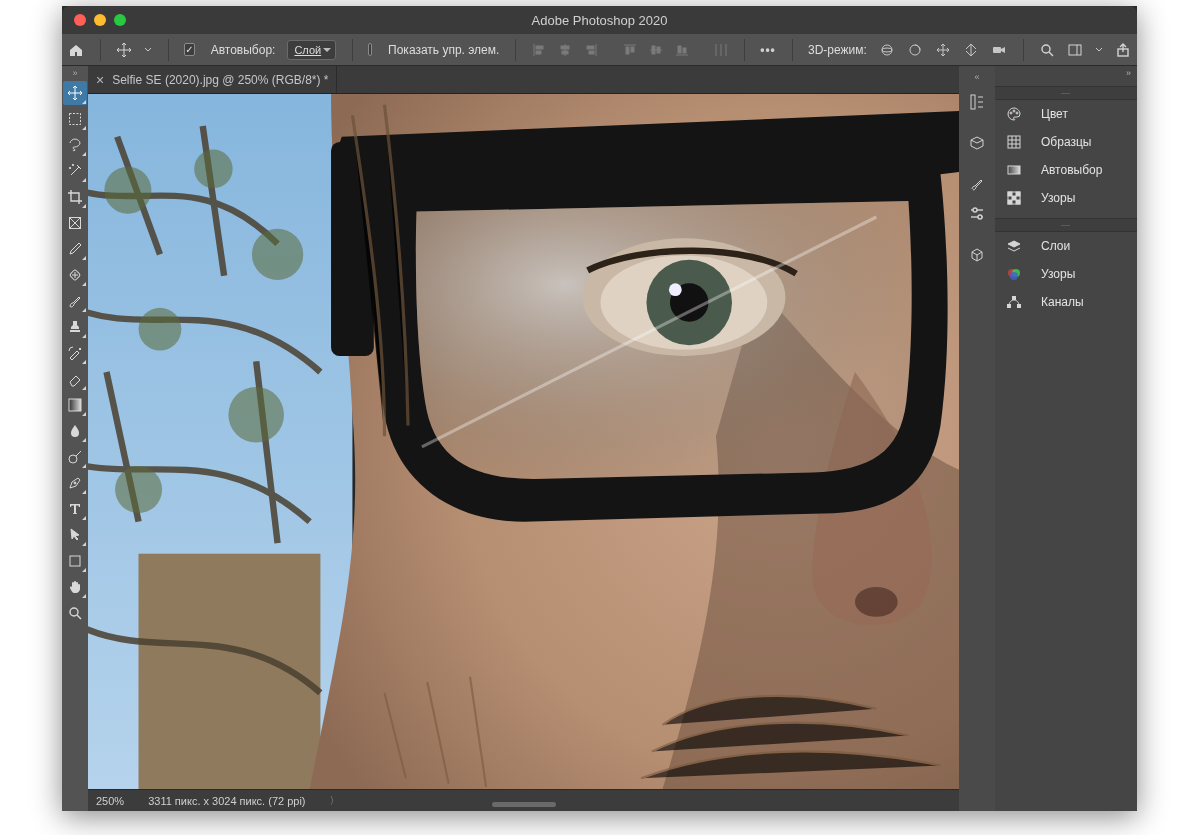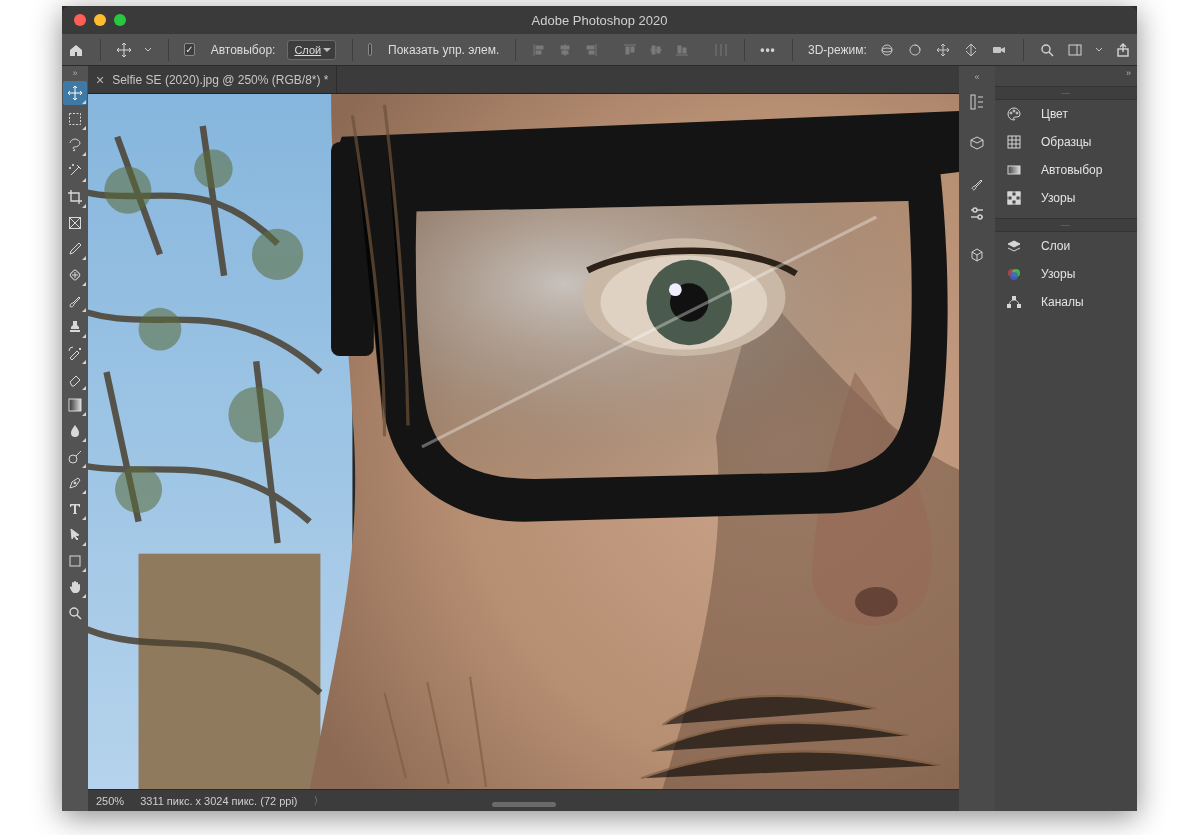--- a/index.html
+++ b/index.html
@@ -35,21 +35,21 @@
 .tab{height:27px;display:flex;align-items:center;padding:0 8px;gap:6px;color:#c6c6c6;font-size:12px;border-right:1px solid #2b2b2b;position:relative;}
 .tab.inactive::before{content:"×";font-size:14px;margin-right:2px;color:#b9b9b9;}
 .tab.active{background:#262626;color:#e6e6e6;}
 .tab.active::after{content:"";position:absolute;left:0;right:0;bottom:-1px;height:1px;background:#262626;}
 .tab.active::before{content:"×";font-size:14px;margin-right:2px;color:#e0e0e0;}
 
 .canvas{flex:1;background:#262626;display:flex;align-items:stretch;justify-content:stretch;overflow:hidden;position:relative;}
 .photo{width:100%;height:100%;}
 
 
-.statusbar{height:22px;background:#3c3c3c;display:flex;align-items:center;padding:0 8px;gap:16px;color:#cfcfcf;font-size:11px;border-top:1px solid #2a2a2a;position:relative;}
+.statusbar{height:22px;background:#3c3c3c;display:flex;align-items:center;padding:0 8px;gap:24px;color:#cfcfcf;font-size:11px;border-top:1px solid #2a2a2a;position:relative;}
 .statusbar .pill{position:absolute;left:50%;transform:translateX(-50%);bottom:4px;width:64px;height:5px;background:#6a6a6a;border-radius:3px;}
 .rarr{font-size:10px;color:#aaa;}
 
 .rightdock{display:flex;background:#535353;}
 .iconcol{width:36px;background:#4a4a4a;display:flex;flex-direction:column;align-items:center;padding-top:6px;gap:2px;}
 .iconcol .top{width:100%;display:flex;justify-content:center;color:#aeaeae;font-size:9px;margin-bottom:4px;}
 .panelico{width:30px;height:26px;display:flex;align-items:center;justify-content:center;color:#cfcfcf;border-radius:2px;margin:1px 0;}
 .panelico.gap{margin-top:12px;}
 
 .panelcol{width:142px;background:#454545;display:flex;flex-direction:column;}

